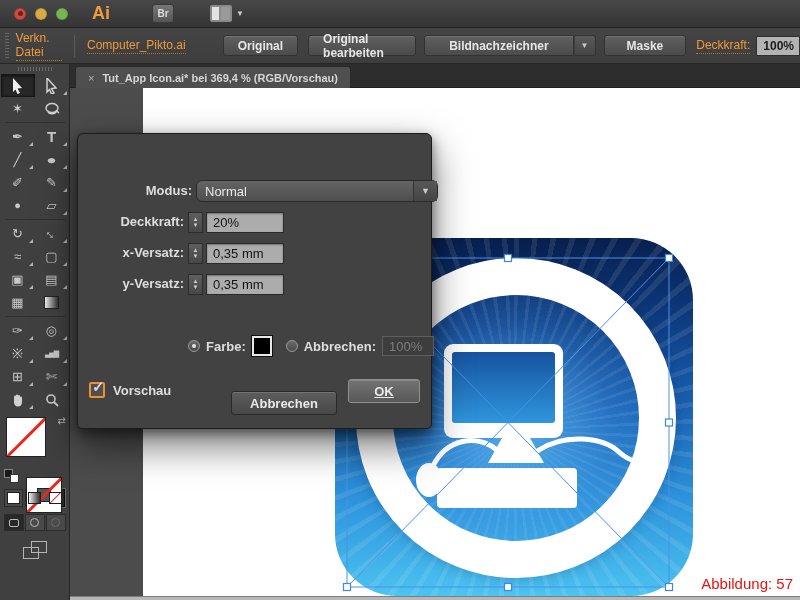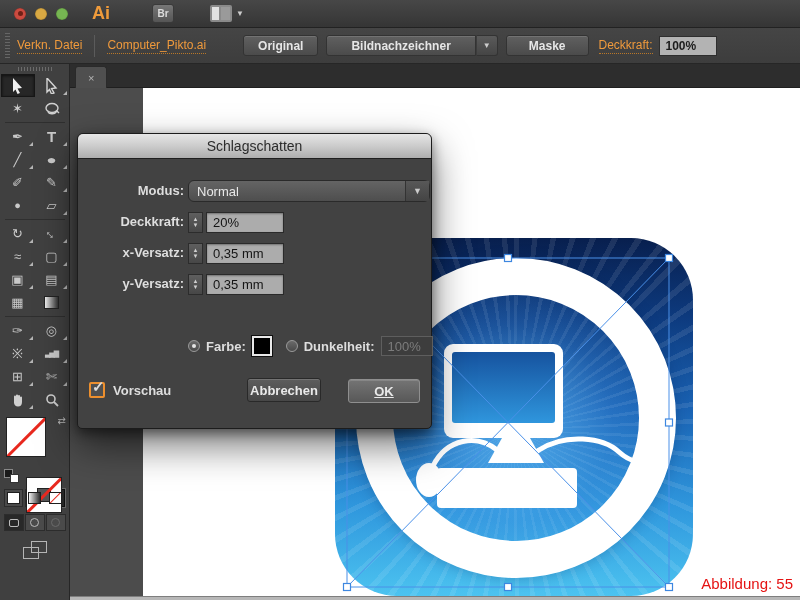--- a/index.html
+++ b/index.html
@@ -201,32 +201,34 @@
       <div class="ws-caret">▼</div>
     </div>
   </div>
 
   <div class="controlbar">
     <div class="grip-v"></div>
     <div class="o-link" style="margin-left:7px;">Verkn. Datei</div>
     <div class="cb-sep"></div>
     <div class="o-link">Computer_Pikto.ai</div>
     <div class="cb-btn" style="margin-left:37px;">Original</div>
+    <div class="cb-btn" style="margin-left:10px;">Original bearbeiten</div>
     <div class="cb-combo" style="margin-left:8px;">
       <div class="cb-btn main" style="padding:0 24px;">Bildnachzeichner</div>
       <div class="cb-arrow">▼</div>
     </div>
     <div class="cb-btn" style="margin-left:8px; padding:0 22px;">Maske</div>
     <div class="o-link" style="margin-left:10px;">Deckkraft:</div>
     <div class="op-field" style="margin-left:6px;">100%</div>
   </div>
 
   <div class="tabbar">
     <div class="doc-tab">
       <span class="x">×</span>
+      <span class="t">Tut_App Icon.ai* bei 369,4 % (RGB/Vorschau)</span>
     </div>
   </div>
 
   <div class="pasteboard-col"></div>
   <div class="artboard"></div>
 
   <div class="app-icon">
     <div class="rays"></div>
     <div class="glow"></div>
     <div class="ring"></div>
@@ -252,21 +254,21 @@
       <rect x="165.5" y="4.5" width="7" height="7"></rect>
       <rect x="326.5" y="4.5" width="7" height="7"></rect>
       <rect x="4.5" y="169" width="7" height="7"></rect>
       <rect x="326.5" y="169" width="7" height="7"></rect>
       <rect x="4.5" y="333.5" width="7" height="7"></rect>
       <rect x="165.5" y="333.5" width="7" height="7"></rect>
       <rect x="326.5" y="333.5" width="7" height="7"></rect>
     </g>
   </svg>
 
-  <div class="caption">Abbildung: 55</div>
+  <div class="caption">Abbildung: 57</div>
 
   <div class="toolbar">
     <div class="tb-grip">
         <i></i>
       </div>
     <div class="tools">
       <div class="tool sel">
         <svg width="13" height="16" viewBox="0 0 13 16">
           <path d="M2 0 L11 10 L6.5 10.5 L9 15 L6.5 16 L4.5 11.5 L2 14 Z" fill="#f0f0f0"></path>
         </svg>
@@ -427,23 +429,22 @@
           <div class="ci"></div>
         </div>
     </div>
     <div class="screenmode">
       <div class="r2"></div>
         <div class="r1"></div>
     </div>
   </div>
 
   <div class="dialog">
-    <div class="dlg-title">Schlagschatten</div>
-
-    <div class="dlg-row" style="top:46px; left:0; right:0;">
+
+    <div class="dlg-row" style="top:46px; left:8px; right:0;">
       <span class="dlg-label" style="left:0; top:3px;">Modus:</span>
       <div class="dropdown">
         <span class="val">Normal</span>
         <span class="dd">▼</span>
       </div>
     </div>
 
     <div class="dlg-row" style="top:77px; left:0; right:0;">
       <span class="dlg-label" style="left:0; top:3px;">Deckkraft:</span>
       <div class="stepper">
@@ -470,28 +471,28 @@
       </div>
       <div class="dlg-field">0,35 mm</div>
     </div>
 
 
     <div class="dlg-row" style="top:201px; left:110px; gap:6px;">
       <div class="radio on"></div>
       <span class="lbl">Farbe:</span>
       <div class="swatch-black"></div>
       <div class="radio" style="margin-left:8px;"></div>
-      <span class="lbl">Dunkelheit:</span>
+      <span class="lbl">Abbrechen:</span>
       <div class="dis-field">100%</div>
     </div>
 
     <div class="dlg-row" style="top:245px; left:11px; gap:8px;">
       <div class="checkbox">
         <span class="ck">✓</span>
       </div>
       <span class="lbl">Vorschau</span>
     </div>
-    <div class="dlg-btn" style="position:absolute; left:153px; top:244px; width:74px;margin-left:16px;">Abbrechen</div>
+    <div class="dlg-btn" style="position:absolute; left:153px; top:257px; width:106px;">Abbrechen</div>
     <div class="dlg-btn ok" style="position:absolute; left:270px; top:245px; width:72px;">OK</div>
   </div>
 
   <div class="statusstrip"></div>
 </div>
 
 </body></html>

